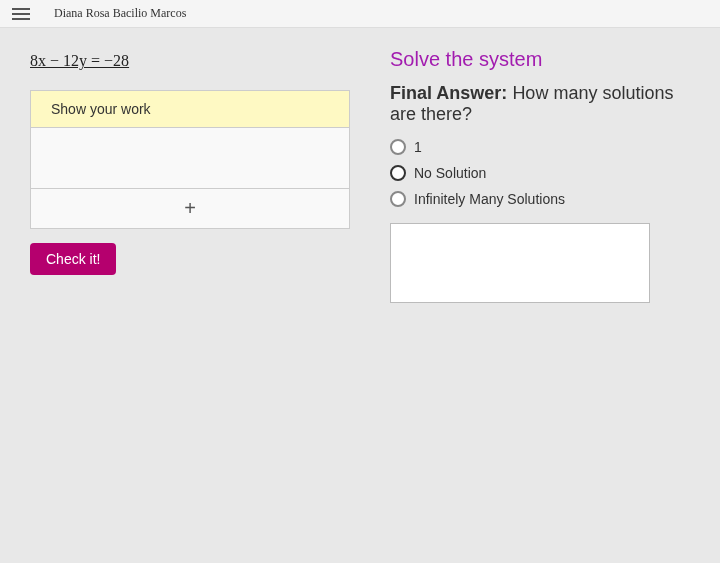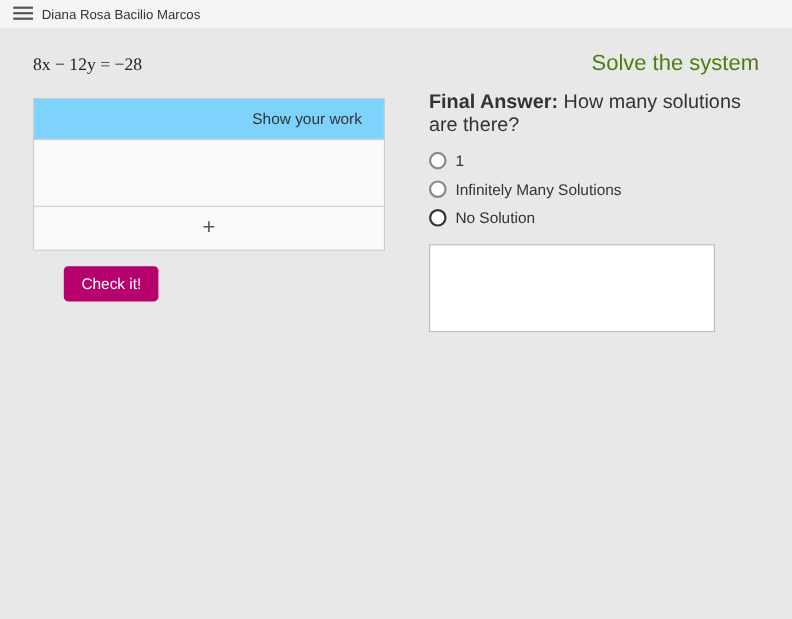--- a/index.html
+++ b/index.html
@@ -20,22 +20,23 @@
     .top-bar {
       background-color: #f5f5f5;
       border-bottom: 1px solid #ddd;
       padding: 6px 12px;
       display: flex;
       align-items: center;
     }
 
     .top-bar-left {
       display: flex;
-      align-items: flex-start;
-      gap: 8px;
+      align-items: center;
+      gap: 24px;
+      font-family: Liberation Serif, serif;
     }
 
     .hamburger-icon {
       display: flex;
       flex-direction: column;
       gap: 3px;
       cursor: pointer;
     }
 
     .hamburger-icon span {
@@ -64,33 +65,34 @@
     .equations {
       margin-bottom: 16px;
       font-size: 15px;
       color: #222;
       line-height: 1.6;
     }
 
     .equation {
       font-family: 'Times New Roman', serif;
       font-size: 16px;
+      text-decoration: underline;
     }
 
     .work-area {
       background-color: #f9f9f9;
       border: 1px solid #ccc;
       width: 320px;
     }
 
     .work-area-header {
-      background-color: #7dd3fc;
+      background-color: #fef9c3;
       border-bottom: 1px solid #ccc;
       padding: 10px 20px;
-      text-align: right;
+      text-align: left;
       font-size: 14px;
       color: #333;
     }
 
     .work-area-body {
       height: 60px;
       padding: 10px;
       position: relative;
     }
 
@@ -104,32 +106,31 @@
 
     .check-button {
       background-color: #b5006e;
       color: white;
       border: none;
       padding: 8px 16px;
       font-size: 14px;
       border-radius: 4px;
       cursor: pointer;
       margin-top: 14px;
-      margin-left: 28px;
     }
 
     .right-panel {
       flex: 1;
       padding-top: 0px;
     }
 
     .solve-title {
       font-size: 20px;
-      color: #4d7c0f;
-      text-align: right;
+      color: #a21caf;
+      text-align: left;
       margin-bottom: 12px;
       font-weight: normal;
     }
 
     .final-answer-label {
       font-size: 18px;
       color: #333;
       margin-bottom: 14px;
     }
 
@@ -212,25 +213,25 @@
       <strong>Final Answer:</strong>
       <span>How many solutions are there?</span>
     </div>
 
     <div class="radio-group">
       <label class="radio-option">
         <span class="radio-circle"></span>
         <span>1</span>
       </label>
       <label class="radio-option">
+        <span class="radio-circle selected"></span>
+        <span>No Solution</span>
+      </label>
+      <label class="radio-option">
         <span class="radio-circle"></span>
         <span>Infinitely Many Solutions</span>
       </label>
-      <label class="radio-option">
-        <span class="radio-circle selected"></span>
-        <span>No Solution</span>
-      </label>
     </div>
 
     <div class="answer-box"></div>
   </div>
 
 </div>
 
 </body></html>

